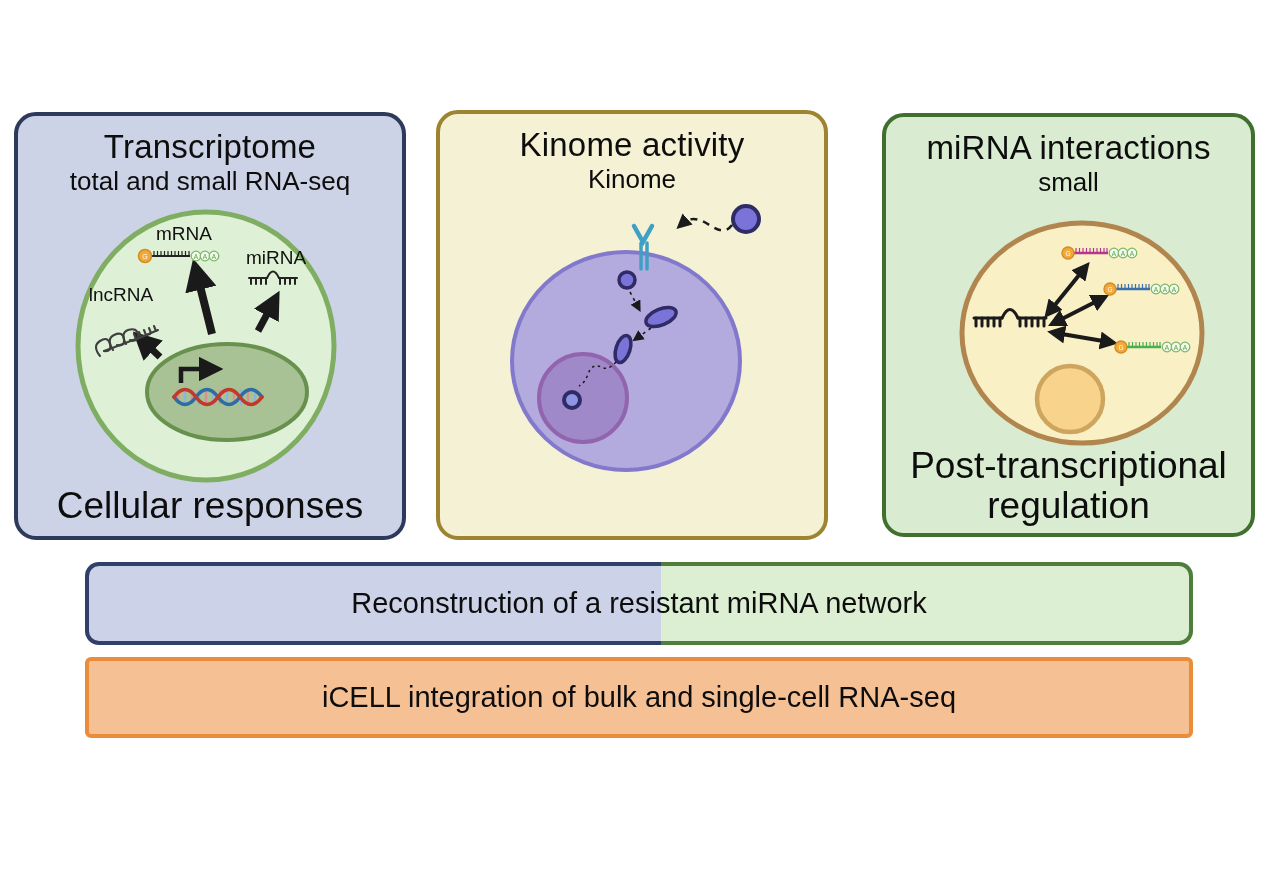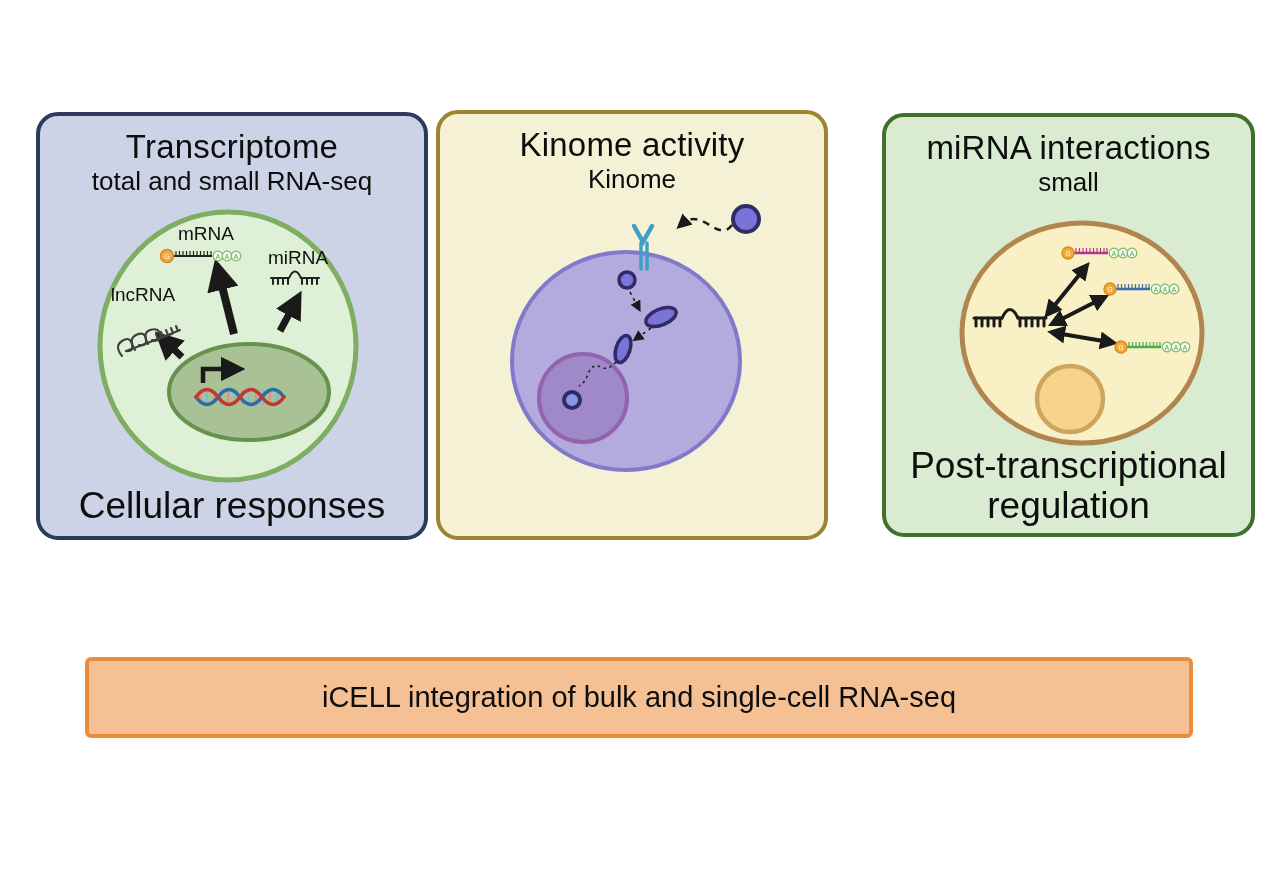--- a/index.html
+++ b/index.html
@@ -1,21 +1,21 @@
 <!DOCTYPE html>
 <html><head>
 <meta charset="utf-8">
 <style>
   html,body { margin:0; padding:0; background:#ffffff; }
   #canvas {
     position:relative; width:1280px; height:896px; background:#ffffff;
     font-family:"Liberation Sans", sans-serif; color:#0d0d0d; overflow:hidden;
   }
   .panel { position:absolute; box-sizing:border-box; border:4px solid #333; border-radius:22px; }
-  .panel1 { left:36px;  top:112px; width:392px; height:428px; }
+  .panel1 { left:14px;  top:112px; width:392px; height:428px; }
   .panel2 { left:436px; top:110px; width:392px; height:430px; }
   .panel3 { left:882px; top:113px; width:373px; height:424px; }
   .panel-title    { margin-top:13px; text-align:center; font-size:33px; line-height:1.12; letter-spacing:0.2px; }
   .panel-subtitle { margin-top:1px;  text-align:center; font-size:26px; line-height:1.1; }
   .panel-caption  { position:absolute; bottom:10px; left:0; width:100%; text-align:center; font-size:37px; line-height:1.08; }
   .panel3 .panel-caption { bottom:7px; padding:0 10px; box-sizing:border-box; }
   .illus { position:absolute; left:0; top:88px; }
   .bar { position:absolute; box-sizing:border-box; }
   .bar1 { left:85px; top:562px; width:1108px; height:83px; }
   .bar1-left, .bar1-right { position:absolute; top:0; height:100%; box-sizing:border-box; }
@@ -278,18 +278,23 @@
         <circle cx="299" cy="142" r="4.8" fill="#f2f9ee" stroke="#7cb663" stroke-width="1.2"></circle>
         <text x="281" y="144.5" text-anchor="middle" font-size="6.5" fill="#5a9e44">A</text>
         <text x="290" y="144.5" text-anchor="middle" font-size="6.5" fill="#5a9e44">A</text>
         <text x="299" y="144.5" text-anchor="middle" font-size="6.5" fill="#5a9e44">A</text>
       </g>
     </svg>
 
     <div class="panel-caption">Post-transcriptional regulation</div>
   </div>
 
+  <div class="bar bar1">
+    <div class="bar1-left" style="background: rgb(204, 210, 232); border-color: rgb(49, 64, 107);"></div>
+    <div class="bar1-right" style="background: rgb(221, 239, 211); border-color: rgb(78, 125, 60);"></div>
+    <div class="bar-label">Reconstruction of a resistant miRNA network</div>
+  </div>
 
   <div class="bar bar2" style="background: rgb(246, 192, 149); border-color: rgb(234, 140, 58);">
     <div class="bar-label">iCELL integration of bulk and single-cell RNA-seq</div>
   </div>
 
 </div>
 
 </body></html>

